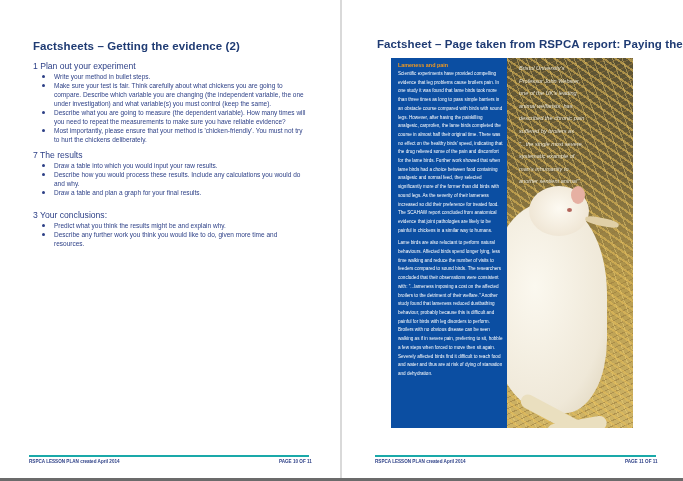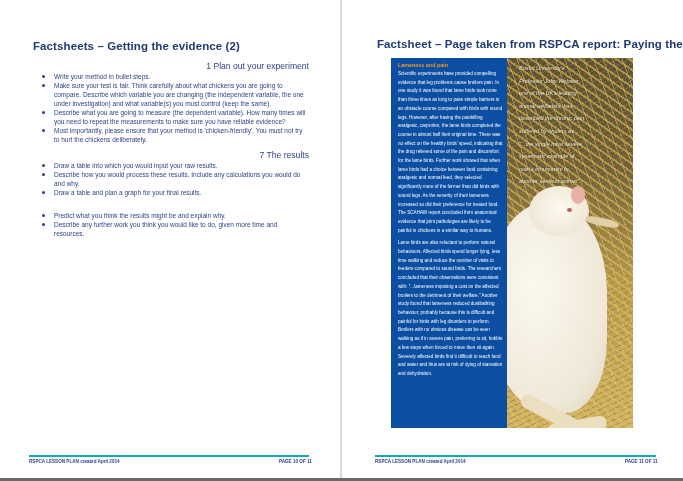--- a/index.html
+++ b/index.html
@@ -14,21 +14,21 @@
   .bottom-bar { position:absolute; left:0; top:478px; width:683px; height:3px; background:#6b6b6b; }
 
   .doc-title {
     position:absolute; color:#1f3b73; font-weight:bold; font-size:11.5px; letter-spacing:0.1px;
     white-space:nowrap;
   }
   #left-title { left:33px; top:40px; }
   #right-title { left:35px; top:38px; }
 
   .section { position:absolute; left:33px; color:#2c3f86; }
-  .section h2 { margin:0; font-size:8.6px; font-weight:normal; color:#2c3f86;text-align:right; }
+  .section h2 { margin:0; font-size:8.6px; font-weight:normal; color:#2c3f86; }
   .section ul { margin:1px 0 0 0; padding:0 0 0 21px; list-style:none; }
   .section li { position:relative; font-size:6.5px; line-height:9px; color:#2c3f86; width:255px; }
   .section li::before {
     content:""; position:absolute; left:-12px; top:3px; width:3px; height:3px; border-radius:50%; background:#2c3f86;
   }
   #sec1 { top:61px; }
   #sec2 { top:150px; }
   #sec3 { top:210px; }
 
   .footer-line { position:absolute; height:2px; background:#1aa9a9; }
@@ -88,20 +88,21 @@
   <div class="section" id="sec2">
     <h2>7 The results</h2>
     <ul>
       <li>Draw a table into which you would input your raw results.</li>
       <li>Describe how you would process these results. Include any calculations you would do and why.</li>
       <li>Draw a table and plan a graph for your final results.</li>
     </ul>
   </div>
 
   <div class="section" id="sec3">
+    <h2>3 Your conclusions:</h2>
     <ul>
       <li>Predict what you think the results might be and explain why.</li>
       <li>Describe any further work you think you would like to do, given more time and resources.</li>
     </ul>
   </div>
 
   <div class="footer-line" style="left:29px; top:455px; width:280px;"></div>
   <div class="footer-text" style="left:29px; top:459px;">RSPCA LESSON PLAN created April 2014</div>
   <div class="footer-text" style="left:279px; top:459px;">PAGE 10 OF 11</div>
 </div>

